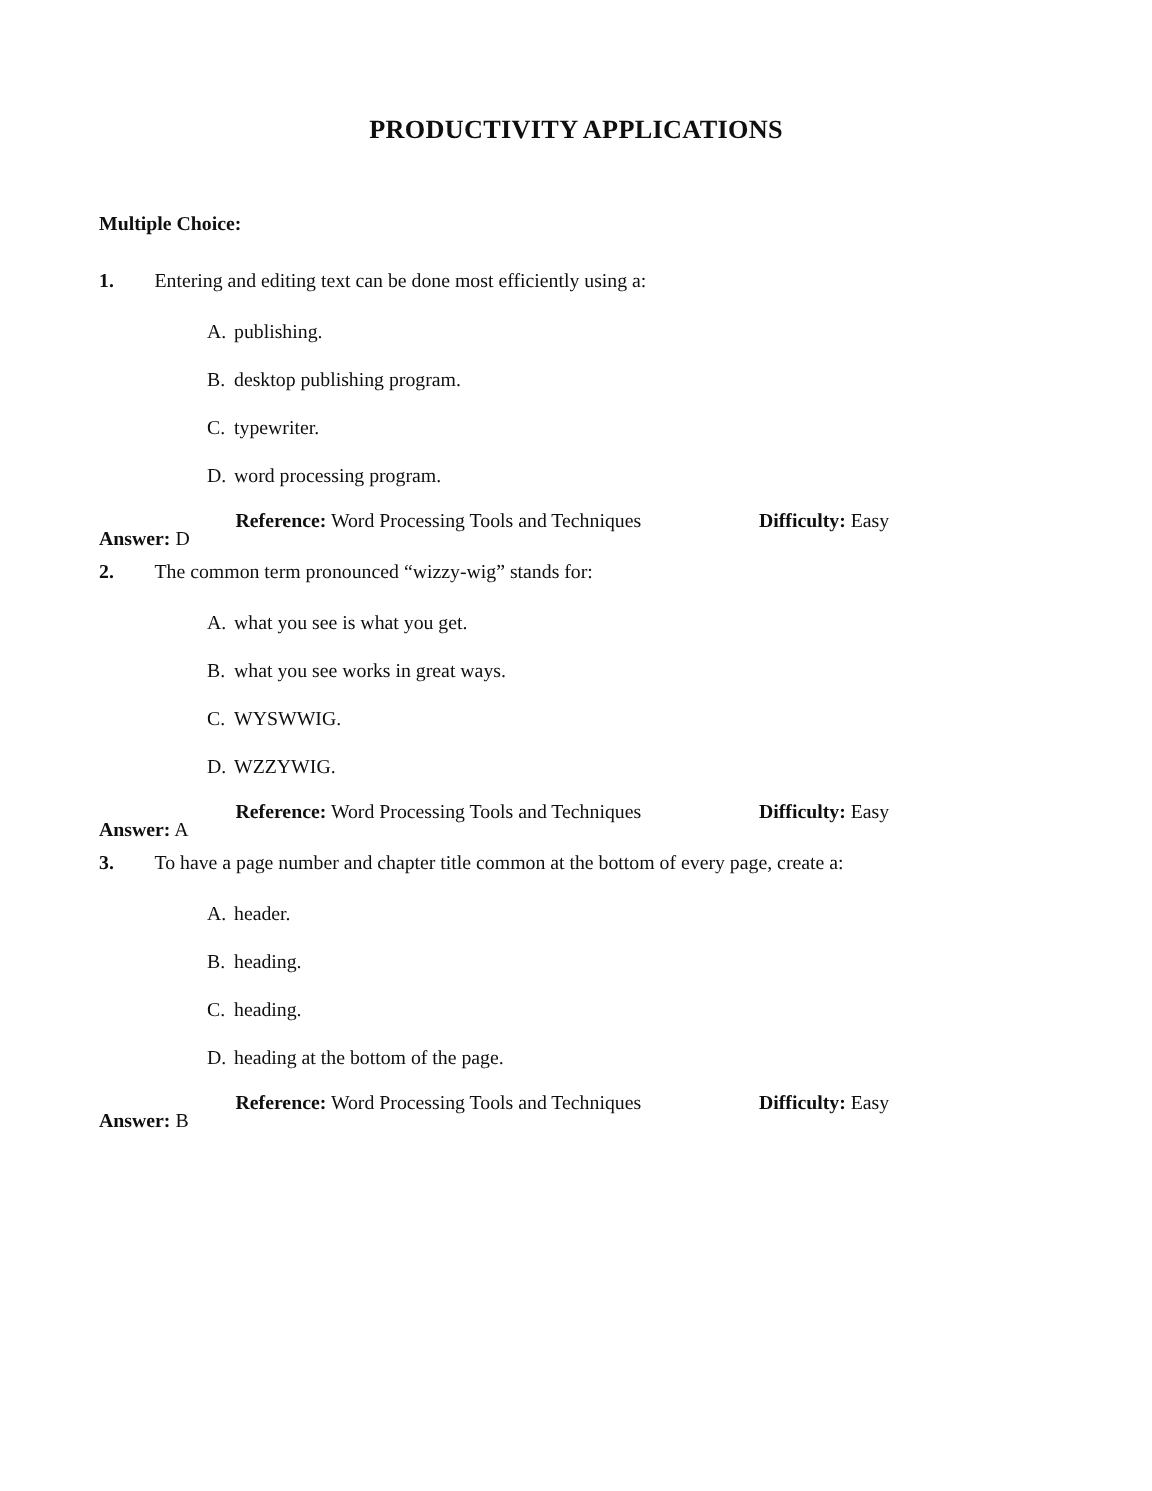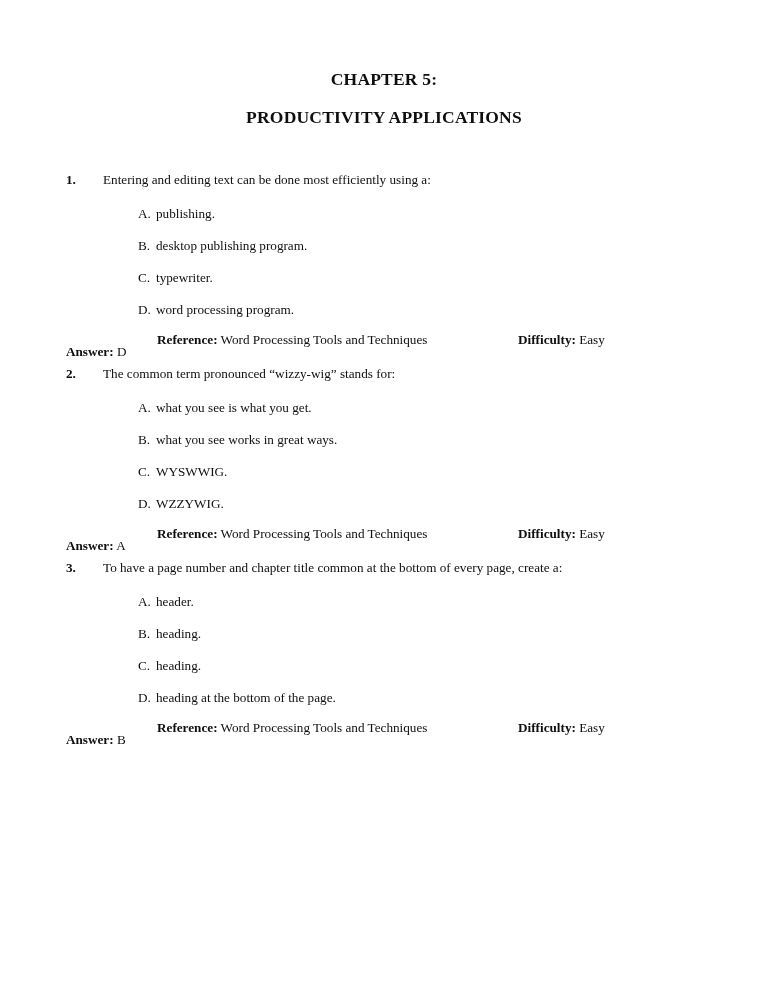--- a/index.html
+++ b/index.html
@@ -105,21 +105,21 @@
     left: 0;
     top: 12px;
   }
   .al-reference {
     position: absolute;
     left: 91px;
     top: 0;
   }
   .al-difficulty {
     position: absolute;
-    left: 452px;
+    left: 440px;
     top: 0;
   }
   .lbl {
     font-weight: bold;
   }
   .val {
     font-weight: normal;
   }
 
   
@@ -138,26 +138,26 @@
     font-size: 13.2px;
     line-height: 18px;
   }
 </style>
 </head>
 <body>
 
 <div class="page">
 
   <div class="title-block">
-    <div class="title-line first">CHAPTER 5:</div>
     <div class="title-line second">PRODUCTIVITY APPLICATIONS</div>
   </div>
 
   <div class="content">
 
+    <div class="section-heading">Multiple Choice:</div>
 
     <div class="qblock">
       <div class="question">
         <span class="q-number">1.</span>
         <span class="q-text">Entering and editing text can be done most efficiently using a:</span>
       </div>
       <div class="options">
         <div class="option">
           <span class="opt-letter">A.</span>
           <span class="opt-text">publishing.</span>

